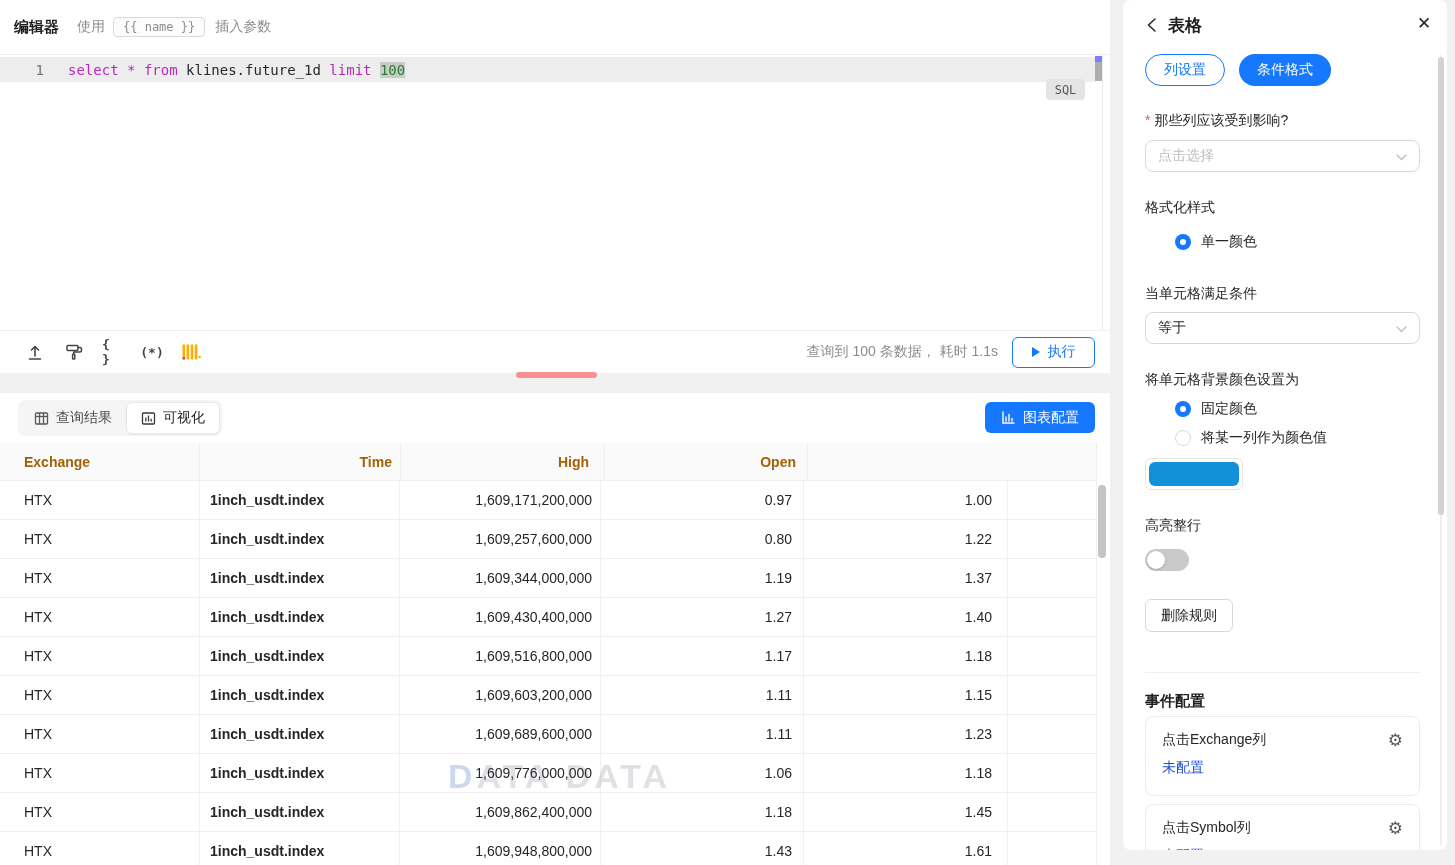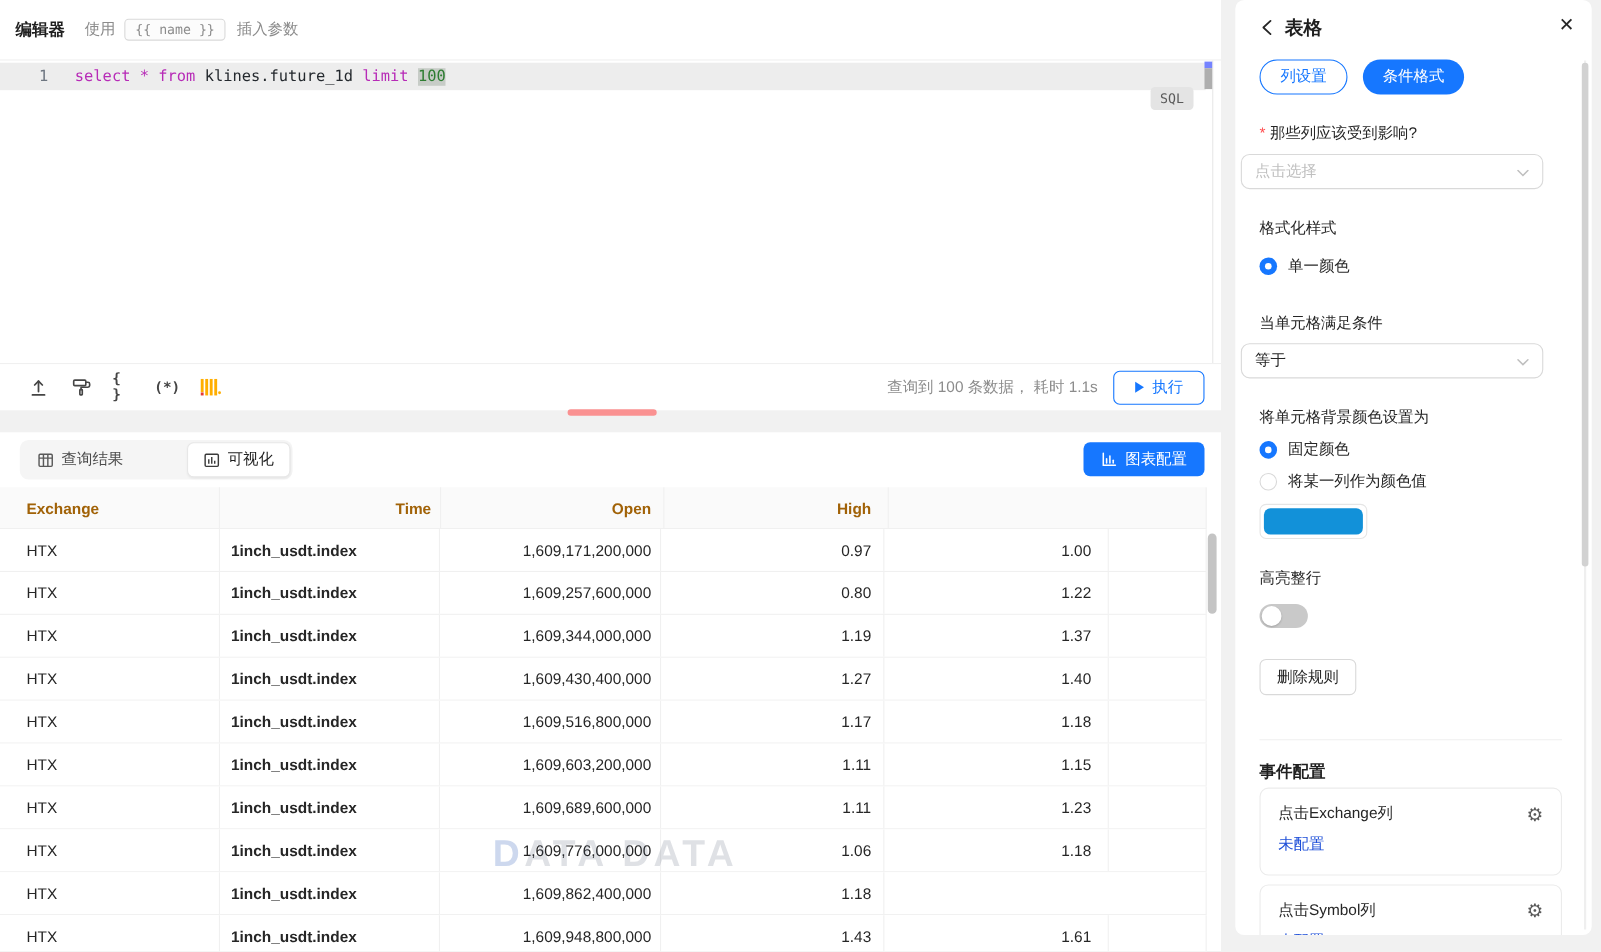--- a/index.html
+++ b/index.html
@@ -33,21 +33,21 @@
   .tb-right{margin-left:auto;display:flex;align-items:center;}
   .result-info{font-size:14px;color:#8c8c8c;}
   .run-button{margin-left:14px;margin-right:15px;width:83px;height:31px;border:1px solid #1677ff;border-radius:6px;background:#fff;color:#1677ff;font-size:14px;display:flex;align-items:center;justify-content:center;gap:8px;cursor:pointer;box-sizing:border-box;}
   .play-tri{width:0;height:0;border-left:8px solid #1677ff;border-top:5px solid transparent;border-bottom:5px solid transparent;}
 
   
   .drag-handle{position:absolute;left:516px;top:372px;width:81px;height:6px;border-radius:3px;background:#fa9191;z-index:6;cursor:row-resize;}
 
   
   .results-card{position:absolute;left:0;top:393px;width:1110px;height:472px;background:#fff;}
-  .seg-tabs{position:absolute;left:18px;top:7px;height:36px;background:#f5f5f5;border-radius:8px;display:inline-flex;align-items:center;padding:0 2px;box-sizing:border-box;gap:44px;}
+  .seg-tabs{position:absolute;left:18px;top:7px;height:36px;background:#f5f5f5;border-radius:8px;display:inline-flex;align-items:center;padding:0 2px;box-sizing:border-box;}
   .seg-item{height:30px;display:flex;align-items:center;gap:7px;padding:0 14px;border-radius:6px;font-size:14px;color:#4b4b4b;cursor:pointer;}
   .seg-item.active{background:#fff;border:1px solid #e7e7e7;box-shadow:0 1px 2px rgba(0,0,0,0.05);color:#1f1f1f;}
   .chart-config-btn{position:absolute;left:985px;top:9px;width:110px;height:31px;background:#1677ff;border-radius:6px;color:#fff;font-size:14px;display:flex;align-items:center;justify-content:center;gap:7px;cursor:pointer;}
 
   .rtable{position:absolute;left:0;top:50px;width:1097px;}
   .thead,.trow{display:flex;}
   .thead{height:37px;background:#fafafa;border-bottom:1px solid #f0f0f0;}
   .trow{height:38px;border-bottom:1px solid #f0f0f0;background:#fff;}
   .tcell{display:flex;align-items:center;font-size:14px;color:#262626;box-sizing:border-box;border-right:1px solid #f0f0f0;overflow:hidden;}
   .thead .tcell{font-weight:bold;color:#a16207;}
@@ -66,26 +66,26 @@
   .sb-abs{position:absolute;}
   .sb-header-title{left:45px;top:14px;font-size:17px;font-weight:bold;color:#1f1f1f;}
   .sb-back{left:23px;top:17px;cursor:pointer;}
   .sb-close{left:294px;top:13px;font-size:17px;color:#262626;cursor:pointer;}
   .sb-pills{left:22px;top:54px;display:flex;gap:14px;}
   .pill{height:32px;border-radius:16px;display:flex;align-items:center;padding:0 18px;font-size:14px;cursor:pointer;box-sizing:border-box;}
   .pill.outline{border:1px solid #1677ff;color:#1677ff;background:#fff;}
   .pill.filled{background:#1677ff;color:#fff;}
   .sb-label{font-size:14px;color:#262626;}
   .req-star{color:#ff4d4f;margin-right:4px;}
-  .sb-select{left:5px;top:140px;width:275px;height:32px;border:1px solid #d9d9d9;border-radius:8px;background:#fff;display:flex;align-items:center;box-sizing:border-box;padding:0 12px;font-size:14px;cursor:pointer;}
+  .sb-select{left:22px;top:140px;width:275px;height:32px;border:1px solid #d9d9d9;border-radius:8px;background:#fff;display:flex;align-items:center;box-sizing:border-box;padding:0 12px;font-size:14px;cursor:pointer;}
   .sb-select.second{top:312px;}
   .sel-placeholder{color:#bfbfbf;}
   .sel-value{color:#262626;}
   .sel-arrow{margin-left:auto;}
-  .radio-row{display:flex;align-items:center;gap:10px;cursor:pointer;}
+  .radio-row{display:flex;align-items:center;gap:10px;cursor:pointer;margin-left:30px;}
   .radio{width:16px;height:16px;border-radius:50%;box-sizing:border-box;position:relative;flex:0 0 auto;}
   .radio.on{background:#1677ff;}
   .radio.on::after{content:"";position:absolute;left:5px;top:5px;width:6px;height:6px;border-radius:50%;background:#fff;}
   .radio.off{border:1px solid #d9d9d9;background:#fff;}
   .swatch-wrap{left:22px;top:458px;width:98px;height:32px;border:1px solid #e5e5e5;border-radius:6px;background:#fff;box-sizing:border-box;padding:3px;cursor:pointer;}
   .swatch{width:100%;height:100%;border-radius:6px;background:#1291d9;}
   .toggle{left:22px;top:549px;width:44px;height:22px;border-radius:11px;background:#c9c9c9;position:absolute;cursor:pointer;}
   .toggle::after{content:"";position:absolute;left:2px;top:2px;width:18px;height:18px;border-radius:50%;background:#fff;box-shadow:0 1px 2px rgba(0,0,0,0.2);}
   .delete-btn{left:22px;top:599px;height:33px;border:1px solid #d9d9d9;border-radius:6px;background:#fff;font-size:14px;color:#262626;display:flex;align-items:center;padding:0 15px;cursor:pointer;box-sizing:border-box;}
   .sb-divider{left:22px;top:672px;width:275px;height:1px;background:#f0f0f0;}
@@ -193,22 +193,22 @@
           <path d="M8 11 V4.5"></path>
           <path d="M11 11 V8.5"></path>
         </svg>
       <span>图表配置</span>
     </div>
 
     <div class="rtable">
       <div class="thead">
         <div class="tcell c0">Exchange</div>
         <div class="tcell c2">Time</div>
+        <div class="tcell c4">High</div>
         <div class="tcell c3">Open</div>
-        <div class="tcell c4">High</div>
         <div class="tcell c5"></div>
       </div>
       <div id="table-body">
           <div class="trow">
             <div class="tcell c0">HTX</div>
             <div class="tcell c1">1inch_usdt.index</div>
             <div class="tcell c2">1,609,171,200,000</div>
             <div class="tcell c3">0.97</div>
             <div class="tcell c4">1.00</div>
             <div class="tcell c5"></div>
@@ -267,20 +267,21 @@
             <div class="tcell c2">1,609,776,000,000</div>
             <div class="tcell c3">1.06</div>
             <div class="tcell c4">1.18</div>
             <div class="tcell c5"></div>
           </div>
           <div class="trow">
             <div class="tcell c0">HTX</div>
             <div class="tcell c1">1inch_usdt.index</div>
             <div class="tcell c2">1,609,862,400,000</div>
             <div class="tcell c3">1.18</div>
+            <div class="tcell c4">1.45</div>
             <div class="tcell c5"></div>
           </div>
           <div class="trow">
             <div class="tcell c0">HTX</div>
             <div class="tcell c1">1inch_usdt.index</div>
             <div class="tcell c2">1,609,948,800,000</div>
             <div class="tcell c3">1.43</div>
             <div class="tcell c4">1.61</div>
             <div class="tcell c5"></div>
           </div>

